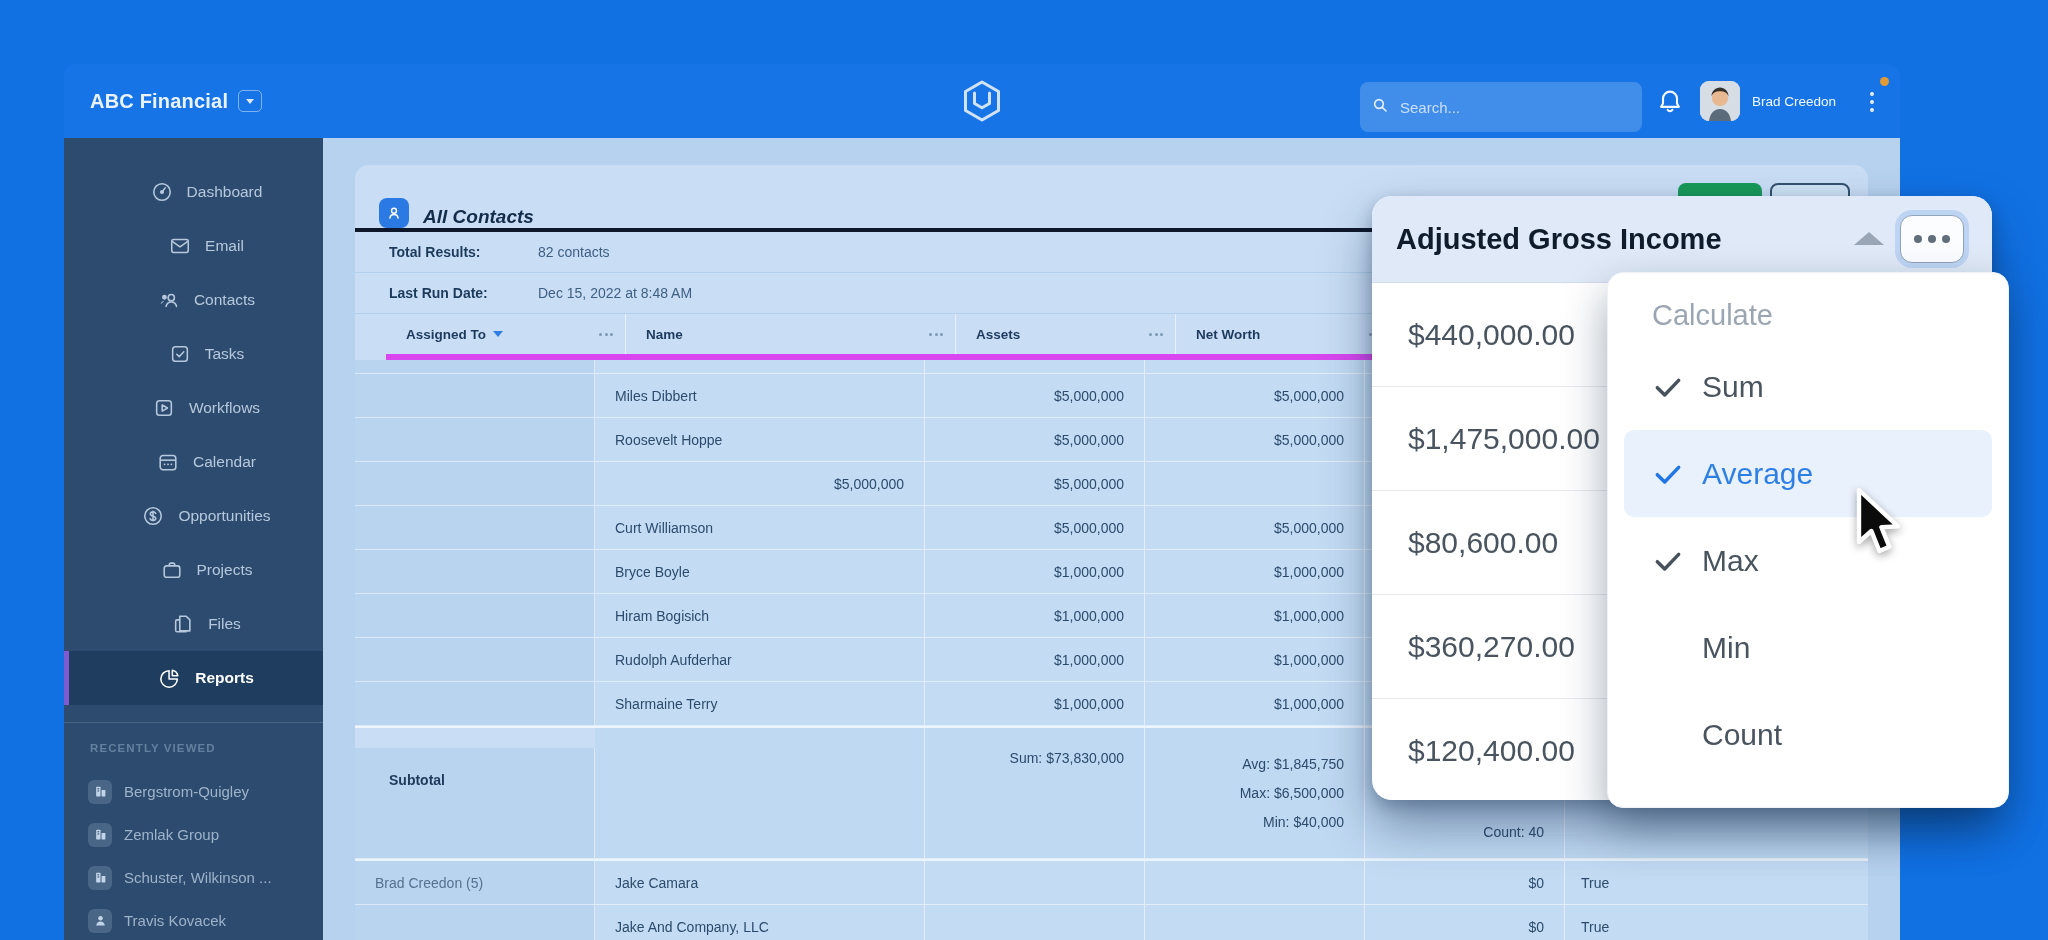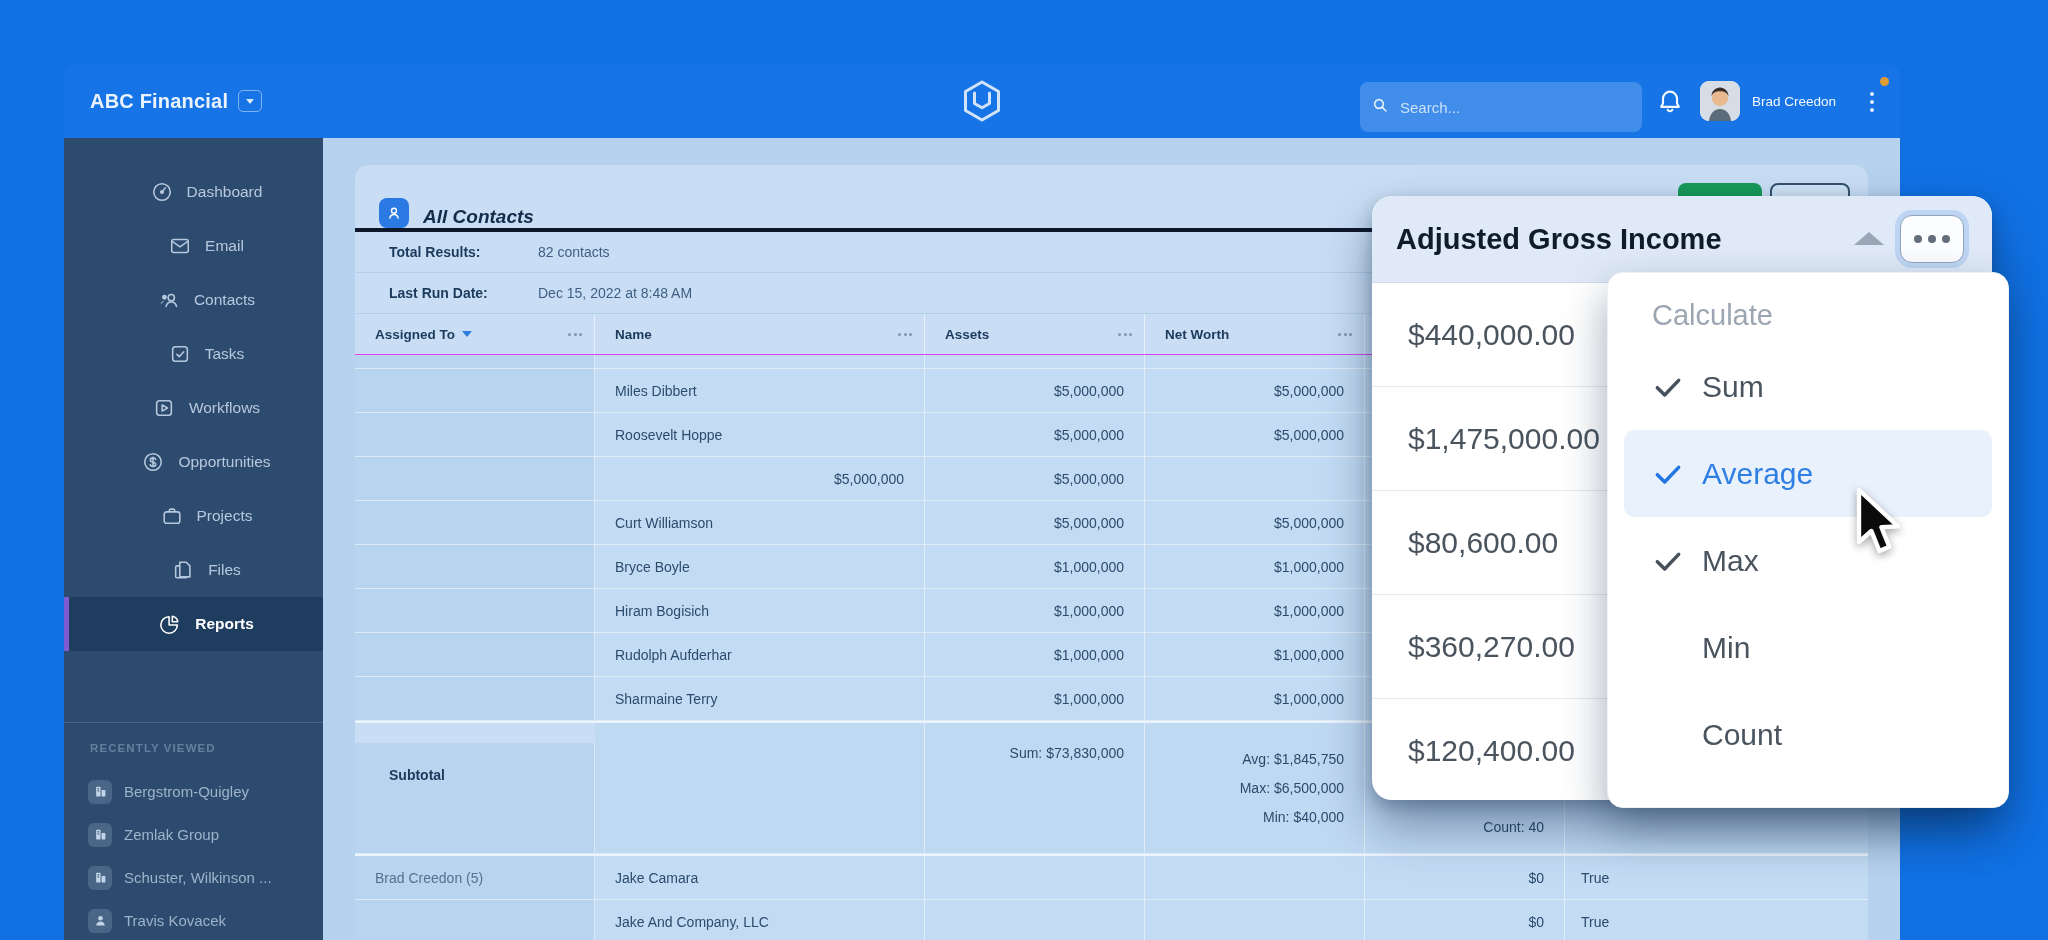--- a/index.html
+++ b/index.html
@@ -36,21 +36,21 @@
   .card{position:absolute;left:32px;top:27px;width:1513px;height:775px;background:#c9def5;border-radius:14px 14px 0 0;overflow:hidden;}
   .titlerow{position:relative;height:63px;display:flex;align-items:flex-end;border-bottom:4px solid #0f172a;font-style:italic;}
   .t-icon{width:30px;height:30px;border-radius:8px;background:#2b7ae3;margin-left:24px;display:flex;align-items:center;justify-content:center;}
   .t-label{margin-left:14px;font-size:19px;font-weight:bold;color:#122c49;}
   .btn-green{position:absolute;left:1323px;top:18px;width:84px;height:40px;border-radius:8px;background:#189a58;border:none;}
   .btn-outline{position:absolute;left:1415px;top:18px;width:80px;height:40px;border-radius:8px;background:#cfe3f6;border:2px solid #33526f;box-sizing:border-box;}
   .metarow{height:40px;display:flex;align-items:center;border-bottom:1px solid #b2cfec;font-size:14px;}
   .metarow .lab{margin-left:34px;width:149px;font-weight:bold;color:#1c3a5c;}
   .metarow .val{color:#3f5f82;}
   .grid{display:grid;grid-template-columns:240px 330px 220px 220px 200px 1fr;}
-  .thead{height:40px;border-bottom:1px solid #d946ef;}
+  .thead{height:40px;border-bottom:6px solid #d946ef;margin-left:31px;}
   .th{display:flex;align-items:center;font-size:13.5px;font-weight:bold;color:#1d3a5c;padding:0 12px 0 20px;border-right:1px solid rgba(255,255,255,.55);}
   .th:last-child{border-right:none;}
   .th .flex1{flex:1;}
   .sort-down{width:0;height:0;border-left:5px solid transparent;border-right:5px solid transparent;border-top:6px solid #2f7de2;margin-left:7px;}
   .h-dots{display:inline-flex;gap:2.5px;}
   .h-dots i{width:3px;height:3px;border-radius:50%;background:#7e98b4;}
   .trow{height:44px;}
   .td{border-right:1px solid rgba(255,255,255,.5);border-bottom:1px solid rgba(255,255,255,.5);background:#c3dcf4;display:flex;align-items:center;font-size:14px;color:#2c4b6c;box-sizing:border-box;}
   .td:last-child{border-right:none;}
   .td.c1{background:#b9d4ef;color:#54718e;}
@@ -169,20 +169,30 @@
         <span>Tasks</span>
       </div>
       <div class="nav-item">
         <svg width="22" height="22" viewBox="0 0 24 24" fill="none" stroke="currentColor" stroke-width="1.7" stroke-linejoin="round">
             <rect x="4" y="4" width="16" height="16" rx="3"></rect>
             <path d="M10 8.6v6.8l5.8-3.4z"></path>
           </svg>
         <span>Workflows</span>
       </div>
       <div class="nav-item">
+        <svg width="22" height="22" viewBox="0 0 24 24" fill="none" stroke="currentColor" stroke-width="1.7" stroke-linejoin="round">
+            <rect x="3.5" y="5" width="17" height="15.5" rx="3"></rect>
+            <path d="M3.5 10h17"></path>
+            <circle cx="8.3" cy="14.5" r="1" fill="currentColor" stroke="none"></circle>
+            <circle cx="12" cy="14.5" r="1" fill="currentColor" stroke="none"></circle>
+            <circle cx="15.7" cy="14.5" r="1" fill="currentColor" stroke="none"></circle>
+          </svg>
+        <span>Calendar</span>
+      </div>
+      <div class="nav-item">
         <svg width="22" height="22" viewBox="0 0 24 24" fill="none" stroke="currentColor" stroke-width="1.7" stroke-linecap="round">
             <circle cx="12" cy="12" r="9"></circle>
             <path d="M12 6.8v10.4M14.9 9.2c-.5-1.1-1.6-1.7-2.9-1.7-1.7 0-2.9.9-2.9 2.3 0 3.2 5.9 1.6 5.9 4.7 0 1.4-1.3 2.3-3 2.3-1.6 0-2.7-.7-3.2-1.9"></path>
           </svg>
         <span>Opportunities</span>
       </div>
       <div class="nav-item">
         <svg width="22" height="22" viewBox="0 0 24 24" fill="none" stroke="currentColor" stroke-width="1.7" stroke-linejoin="round">
             <rect x="3.5" y="7.5" width="17" height="12.5" rx="2.5"></rect>
             <path d="M9 7.5V6.3A1.8 1.8 0 0 1 10.8 4.5h2.4A1.8 1.8 0 0 1 15 6.3v1.2"></path>

